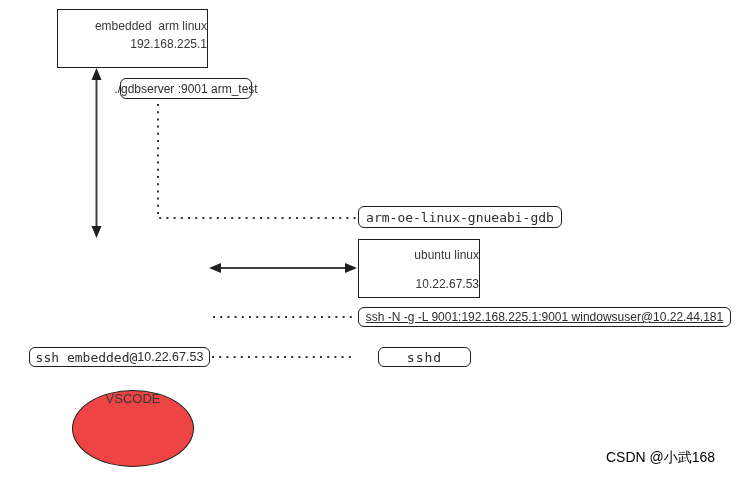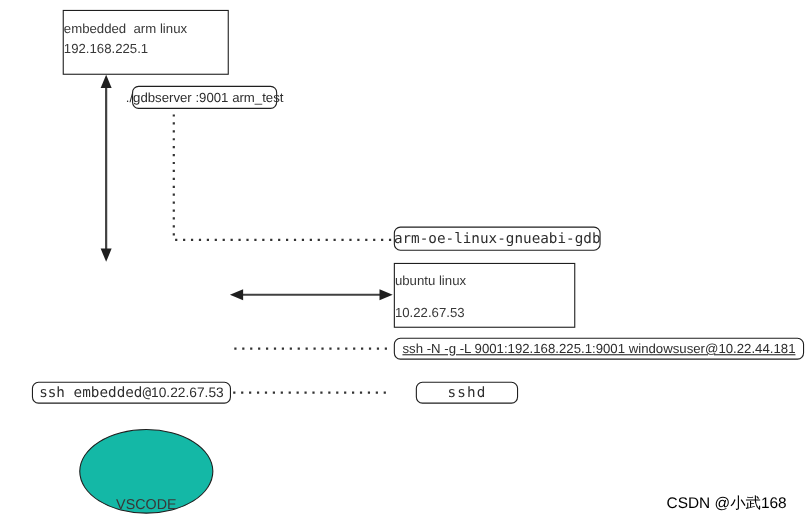--- a/index.html
+++ b/index.html
@@ -16,21 +16,21 @@
     overflow: hidden;
   }
   .abs { position: absolute; box-sizing: border-box; }
 
   
   .node {
     border: 1px solid #1f1f1f;
     background: #ffffff;
     display: flex;
     flex-direction: column;
-    align-items: flex-start;
+    align-items: flex-end;
     color: #383838;
     font-size: 12px;
     line-height: 14px;
     text-align: center;
   }
   .node span { white-space: pre; }
 
   
   .pill {
     border: 1px solid #1f1f1f;
@@ -44,38 +44,38 @@
   }
   .mono { font-family: "DejaVu Sans Mono", monospace; font-size: 13px; }
   .sans { font-family: "Liberation Sans", sans-serif; font-size: 12px; }
 
   #node-embedded { left: 57px; top: 9px;  width: 151px; height: 59px; padding-top: 9px; }
   #node-embedded .ip { margin-top: 4px; }
 
   #node-windows  { left: 57px; top: 238px; width: 151px; height: 60px; padding-top: 3px; }
   #node-windows .ip2 { margin-top: 14px; }
 
-  #node-ubuntu   { left: 358px; top: 239px; width: 165px; height: 59px; padding-top: 8px; }
+  #node-ubuntu   { left: 358px; top: 239px; width: 122px; height: 59px; padding-top: 8px; }
   #node-ubuntu .ip { margin-top: 15px; }
 
   #label-gdbserver   { left: 120px; top: 78px;  width: 132px; height: 21px; }
-  #label-armgdb      { left: 358px; top: 206px; width: 188px; height: 22px; }
+  #label-armgdb      { left: 358px; top: 206px; width: 204px; height: 22px; }
   #label-mobaxterm   { left: 5px;   top: 307px; width: 205px; height: 20px; }
   #label-sshtunnel   { left: 358px; top: 307px; width: 373px; height: 20px; text-decoration: underline; }
   #label-sshlinuxuser{ left: 29px;  top: 347px; width: 181px; height: 20px; }
   #label-sshlinuxuser .host { font-family: "Liberation Sans", sans-serif; font-size: 12.5px; }
   #label-sshd        { left: 378px; top: 347px; width: 93px;  height: 20px; letter-spacing: 1px; }
 
   #ellipse-vscode {
     left: 72px; top: 390px; width: 122px; height: 77px;
     border: 1px solid #1f1f1f;
     border-radius: 50%;
-    background: #14b8a6;
+    background: #ef4444;
     display: flex;
-    align-items: flex-end;
+    align-items: flex-start;
     justify-content: center;
     color: #383838;
     font-size: 13px;
   }
 
   #watermark {
     left: 606px; top: 449px;
     color: #000000;
     font-size: 14px;
     white-space: pre;

